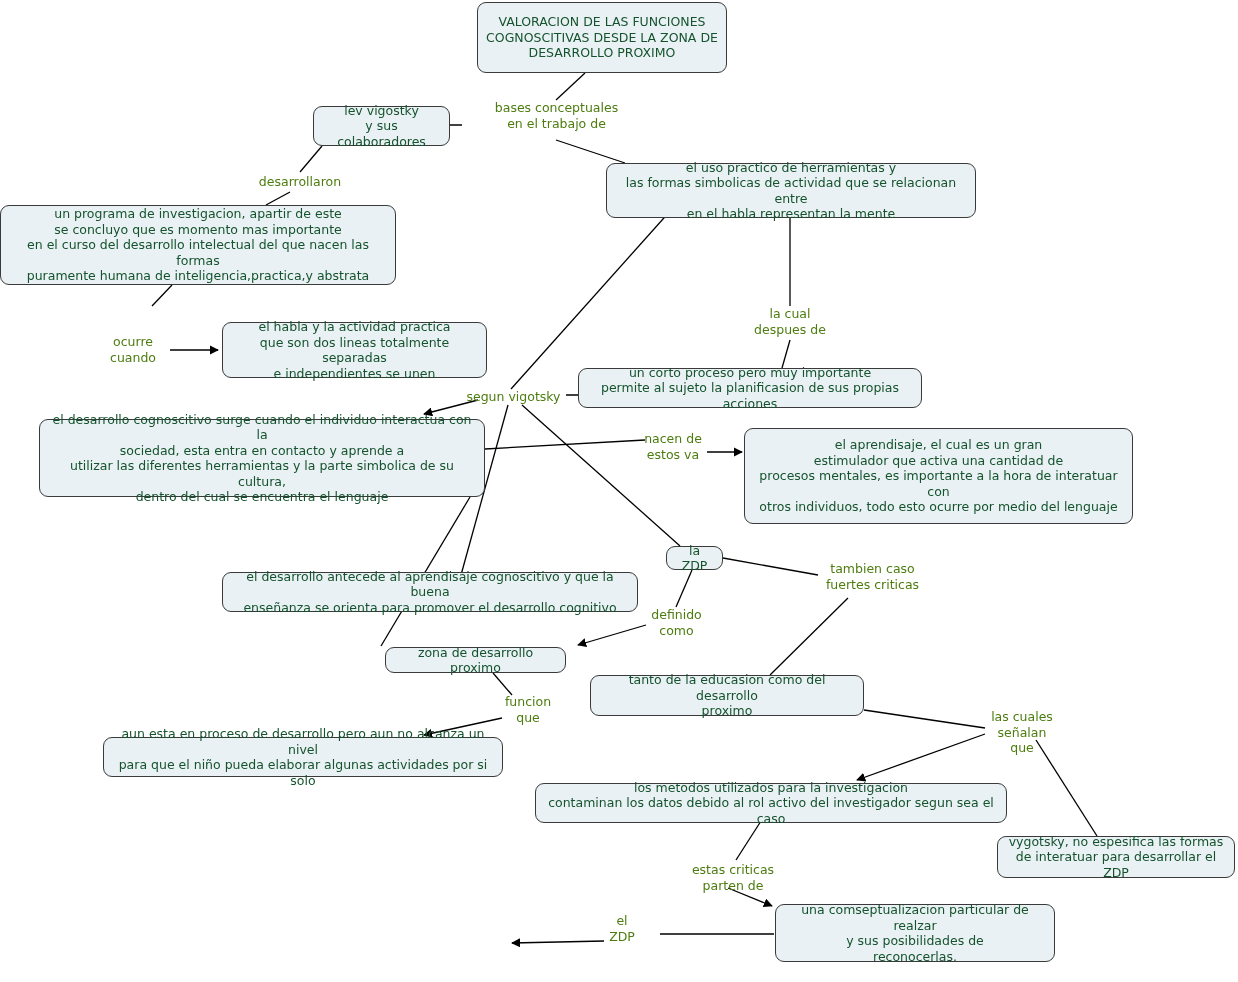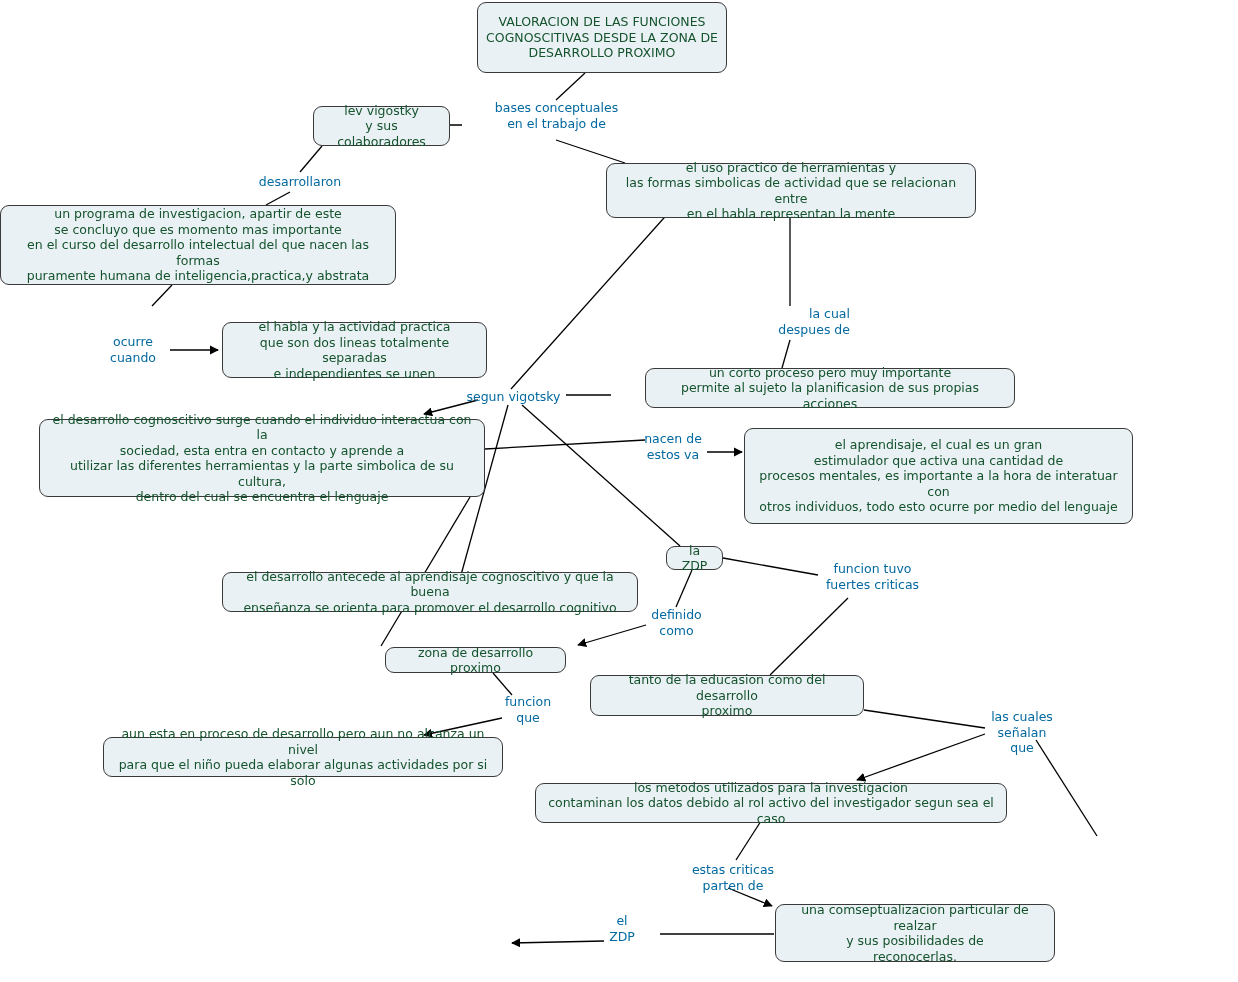--- a/index.html
+++ b/index.html
@@ -40,21 +40,21 @@
     justify-content: center;
     padding: 4px 8px;
     white-space: pre-line;
   }
   .node.title-node {
     font-size: 12.5px;
     line-height: 15.5px;
   }
   .link-label {
     position: absolute;
-    color: #0369a1;
+    color: #4d7c0f;
     font-size: 12.5px;
     line-height: 15.5px;
     text-align: center;
     white-space: pre-line;
     background: transparent;
   }
 </style>
 </head>
 <body>
 
@@ -143,21 +143,21 @@
 puramente humana de inteligencia,practica,y abstrata</div>
 
   <div class="node" style="left:606px; top:163px; width:370px; height:55px;">el uso practico de herramientas y
 las formas simbolicas de actividad que se relacionan entre
 en el habla representan la mente</div>
 
   <div class="node" style="left:222px; top:322px; width:265px; height:56px;">el habla y la actividad practica
 que son dos lineas totalmente separadas
 e independientes se unen</div>
 
-  <div class="node" style="left:645px; top:368px; width:370px; height:40px;">un corto proceso pero muy importante
+  <div class="node" style="left:578px; top:368px; width:344px; height:40px;">un corto proceso pero muy importante
 permite al sujeto la planificasion de sus propias acciones</div>
 
   <div class="node" style="left:39px; top:419px; width:446px; height:78px;">el desarrollo cognoscitivo surge cuando el individuo interactua con la
 sociedad, esta entra en contacto y aprende a
 utilizar las diferentes herramientas y la parte simbolica de su cultura,
 dentro del cual se encuentra el lenguaje</div>
 
   <div class="node" style="left:744px; top:428px; width:389px; height:96px;">el aprendisaje, el cual es un gran
 estimulador que activa una cantidad de
 procesos mentales, es importante a la hora de interatuar con
@@ -172,43 +172,45 @@
 
   <div class="node" style="left:590px; top:675px; width:274px; height:41px;">tanto de la educasion como del desarrollo
 proximo</div>
 
   <div class="node" style="left:103px; top:737px; width:400px; height:40px;">aun esta en proceso de desarrollo pero aun no alcanza un nivel
 para que el niño pueda elaborar algunas actividades por si solo</div>
 
   <div class="node" style="left:535px; top:783px; width:472px; height:40px;">los metodos utilizados para la investigacion
 contaminan los datos debido al rol activo del investigador segun sea el caso</div>
 
+  <div class="node" style="left:997px; top:836px; width:238px; height:42px;">vygotsky, no espesifica las formas
+de interatuar para desarrollar el ZDP</div>
 
   <div class="node" style="left:775px; top:904px; width:280px; height:58px;">una comseptualizacion particular de realzar
 y sus posibilidades de
 reconocerlas.</div>
 
 
   <div class="link-label" style="left:464px; top:100px; width:185px;">bases conceptuales
 en el trabajo de</div>
 
   <div class="link-label" style="left:237px; top:174px; width:126px;">desarrollaron</div>
 
   <div class="link-label" style="left:95px; top:334px; width:76px;">ocurre
 cuando</div>
 
-  <div class="link-label" style="left:730px; top:306px; width:120px;text-align:right;">la cual
+  <div class="link-label" style="left:730px; top:306px; width:120px;">la cual
 despues de</div>
 
   <div class="link-label" style="left:460px; top:389px; width:107px;">segun vigotsky</div>
 
   <div class="link-label" style="left:637px; top:431px; width:72px;">nacen de
 estos va</div>
 
-  <div class="link-label" style="left:818px; top:561px; width:109px;">funcion tuvo
+  <div class="link-label" style="left:818px; top:561px; width:109px;">tambien caso
 fuertes criticas</div>
 
   <div class="link-label" style="left:644px; top:607px; width:65px;">definido
 como</div>
 
   <div class="link-label" style="left:497px; top:694px; width:62px;">funcion
 que</div>
 
   <div class="link-label" style="left:984px; top:709px; width:76px;">las cuales
 señalan

